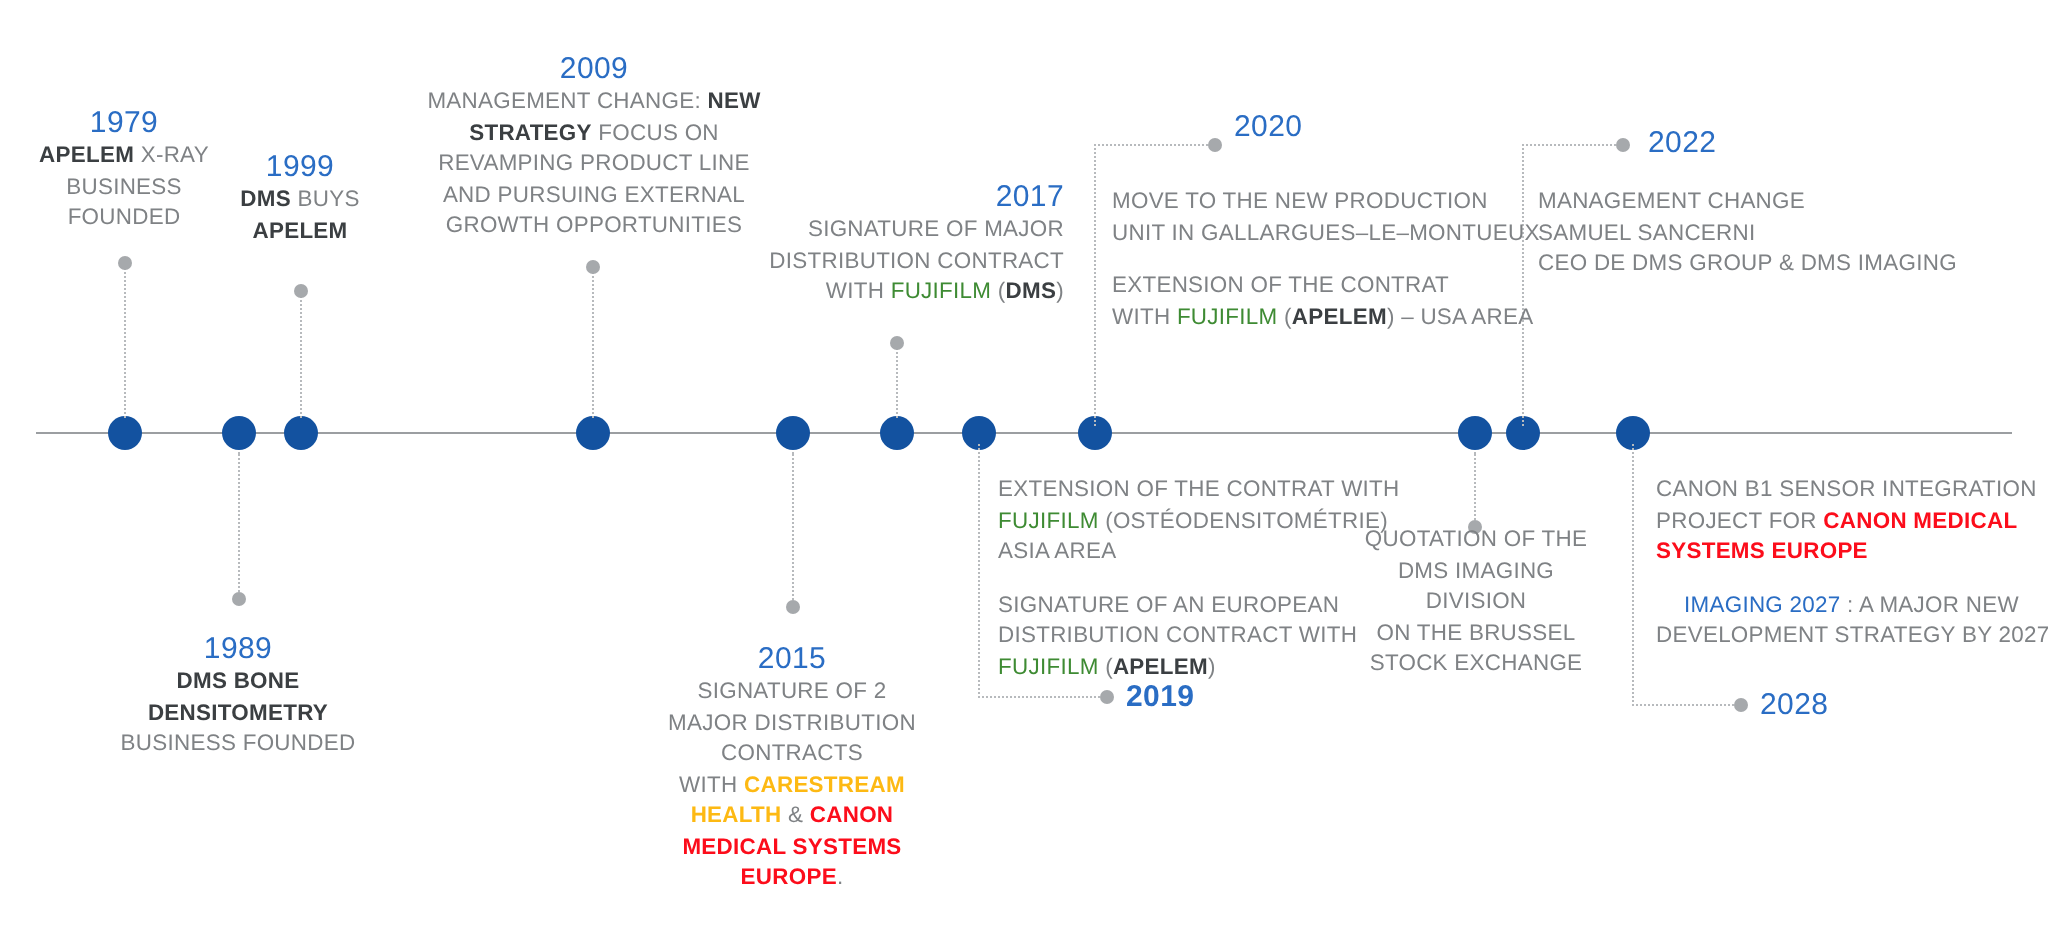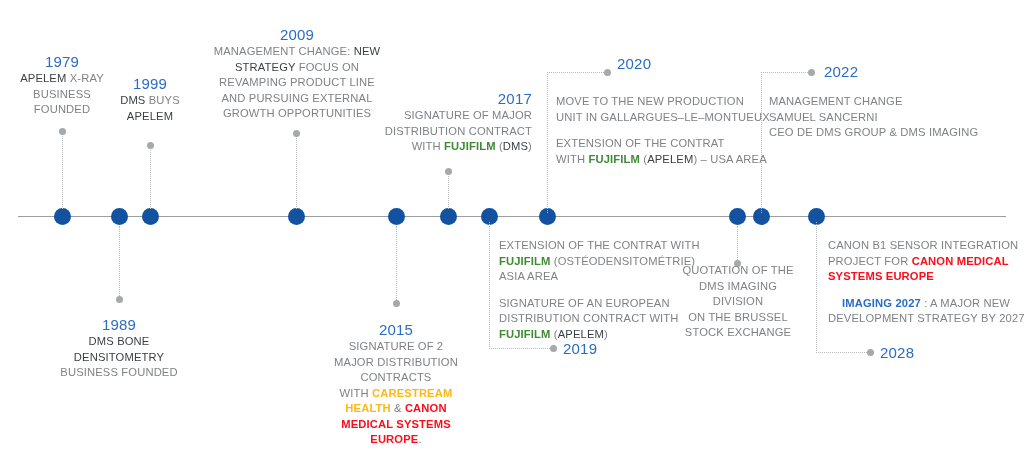--- a/index.html
+++ b/index.html
@@ -42,29 +42,29 @@
   
   .blk{position:absolute;}
   .yr{
     color:#2a6dc4;font-size:15px;line-height:19px;letter-spacing:.2px;
     font-weight:400;white-space:nowrap;
   }
   .body{
     font-size:11.2px;line-height:15.5px;color:#7f8285;
     letter-spacing:.15px;
   }
-  .body b{color:#3b3f42;font-weight:400;}
+  .body b{color:#3b3f42;font-weight:700;}
   .ctr{text-align:center;}
   .lft{text-align:left;}
   .gap{height:11px;}
 
-  .fuji{color:#3e8b33;font-weight:700;}
+  .fuji{color:#3e8b33;font-weight:400;}
   .canon{color:#fc0d1b;font-weight:700;}
   .care{color:#fdb913;font-weight:700;}
-  .img27{color:#2a6dc4;font-weight:700;padding-left:14px;}
+  .img27{color:#2a6dc4;font-weight:400;padding-left:14px;}
 </style>
 </head>
 <body>
 
 <div class="stage">
 
   <div class="axis"></div>
 
   <div class="node" style="left:54px;"></div>
   <div class="node" style="left:111px;"></div>
@@ -198,21 +198,21 @@
       <div><span class="fuji">FUJIFILM</span><span> (OSTÉODENSITOMÉTRIE)</span></div>
       <div>ASIA AREA</div>
     </div>
     <div class="gap"></div>
     <div class="body">
       <div>SIGNATURE OF AN EUROPEAN</div>
       <div>DISTRIBUTION CONTRACT WITH</div>
       <div><span class="fuji">FUJIFILM</span><span> (</span><b>APELEM</b><span>)</span></div>
     </div>
   </div>
-  <div class="yr" style="position:absolute;left:563px;top:339px;">2019</div>
+  <div class="yr" style="position:absolute;left:563px;top:339px;font-weight:bold;">2019</div>
 
   <div class="blk ctr" style="left:680px;top:263px;width:116px;">
     <div class="body">
       <div>QUOTATION OF THE</div>
       <div>DMS IMAGING DIVISION</div>
       <div>ON THE BRUSSEL</div>
       <div>STOCK EXCHANGE</div>
     </div>
   </div>
 

